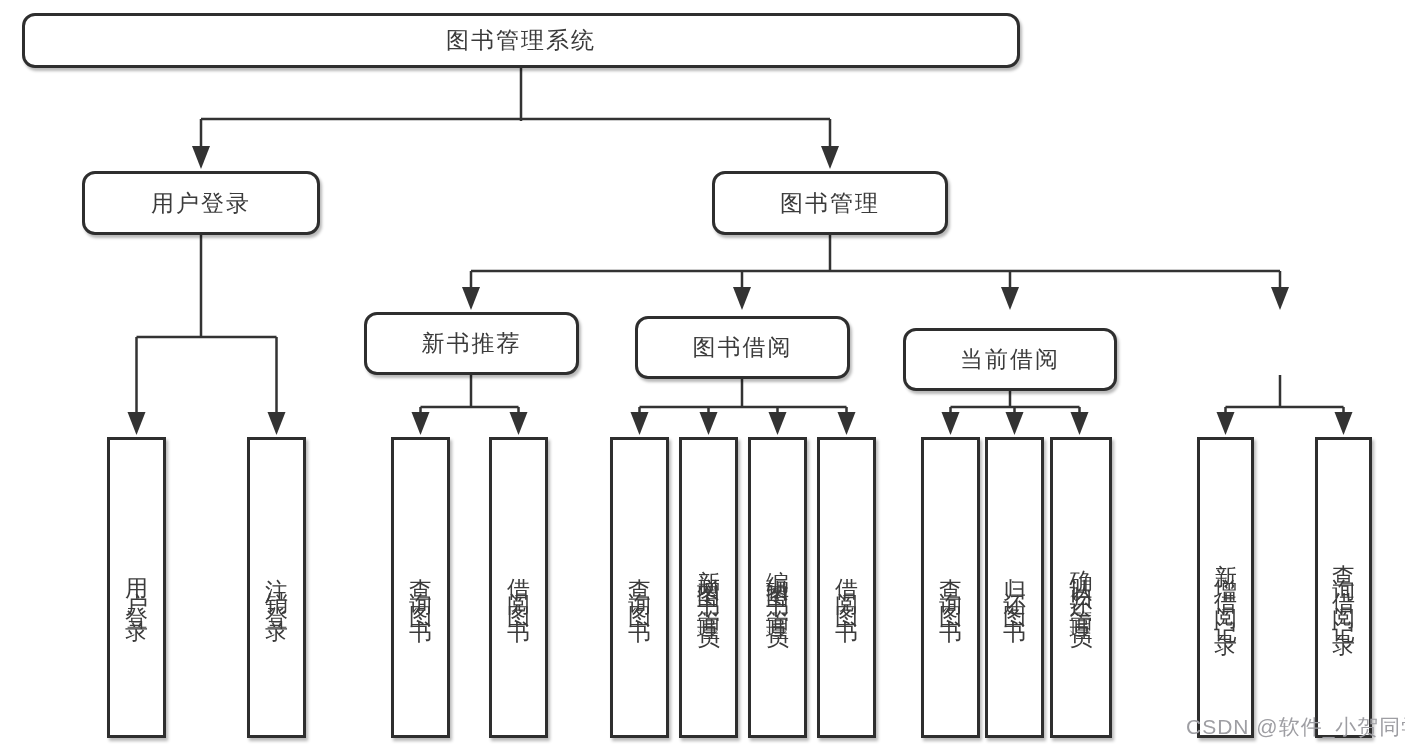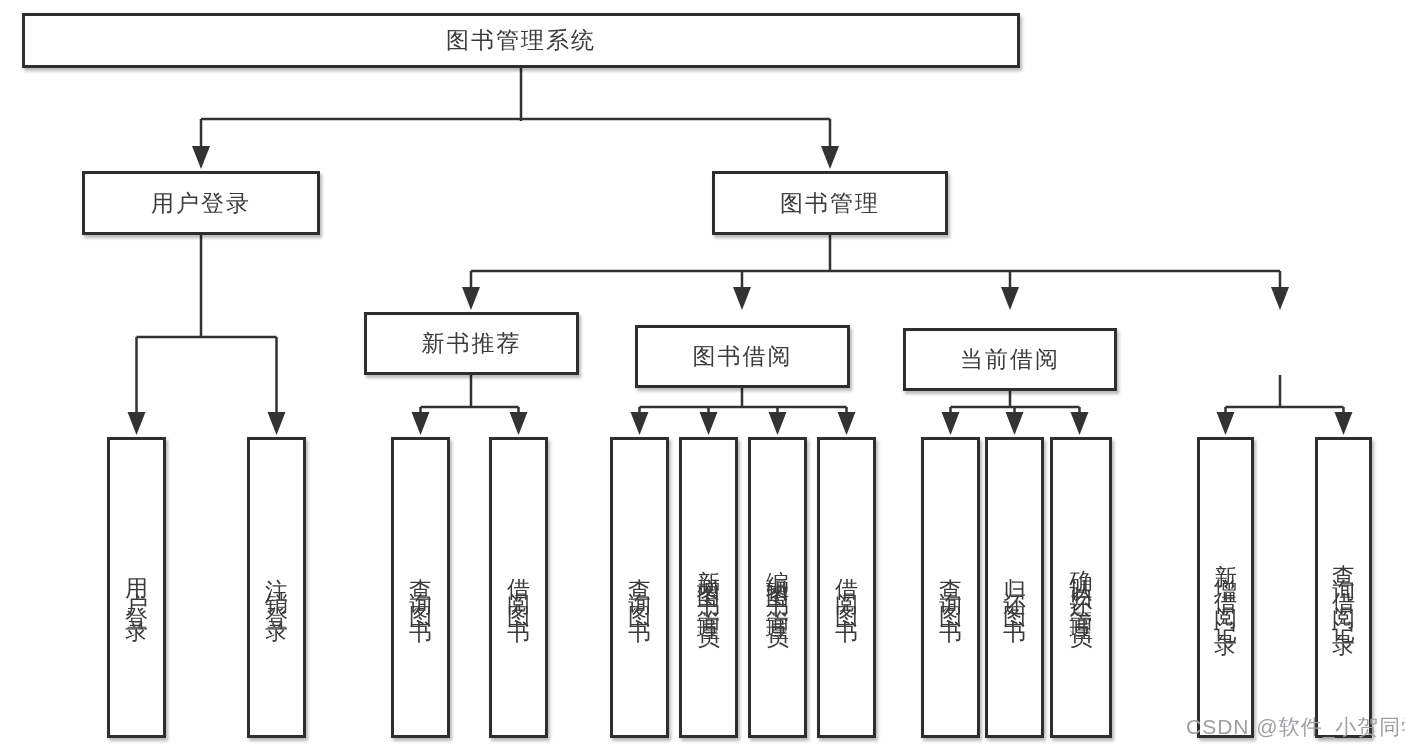--- a/index.html
+++ b/index.html
@@ -16,21 +16,21 @@
   .node{
     position:absolute;
     background:#ffffff;
     border:3px solid #2e2e2e;
     box-shadow:2px 3px 3px rgba(0,0,0,0.28);
     box-sizing:border-box;
     display:flex;align-items:center;justify-content:center;
     color:#3b3b3b;
     z-index:2;
   }
-  .node-h{font-size:23px;letter-spacing:2px;white-space:nowrap;}
+  .node-h{font-size:23px;letter-spacing:2px;white-space:nowrap;border-radius:13px;}
   .node-v span{
     writing-mode:vertical-rl;
     text-orientation:mixed;
     font-size:23px;
     line-height:1;
     letter-spacing:14px;
   }
   .node-v.long span{letter-spacing:8px;}
   .watermark{
     position:absolute;
@@ -112,21 +112,21 @@
   <div class="node node-h" style="left:82px;top:171px;width:238px;height:64px">
     <span>用户登录</span>
   </div>
   <div class="node node-h" style="left:712px;top:171px;width:236px;height:64px">
     <span>图书管理</span>
   </div>
 
   <div class="node node-h" style="left:364px;top:312px;width:215px;height:63px">
     <span>新书推荐</span>
   </div>
-  <div class="node node-h" style="left:635px;top:325px;width:215px;height:63px">
+  <div class="node node-h" style="left:635px;top:316px;width:215px;height:63px">
     <span>图书借阅</span>
   </div>
   <div class="node node-h" style="left:903px;top:328px;width:214px;height:63px">
     <span>当前借阅</span>
   </div>
 
   <div class="node node-v" style="left:107px;top:437px;width:59px;height:301px">
     <span>用户登录</span>
   </div>
   <div class="node node-v" style="left:247px;top:437px;width:59px;height:301px">

